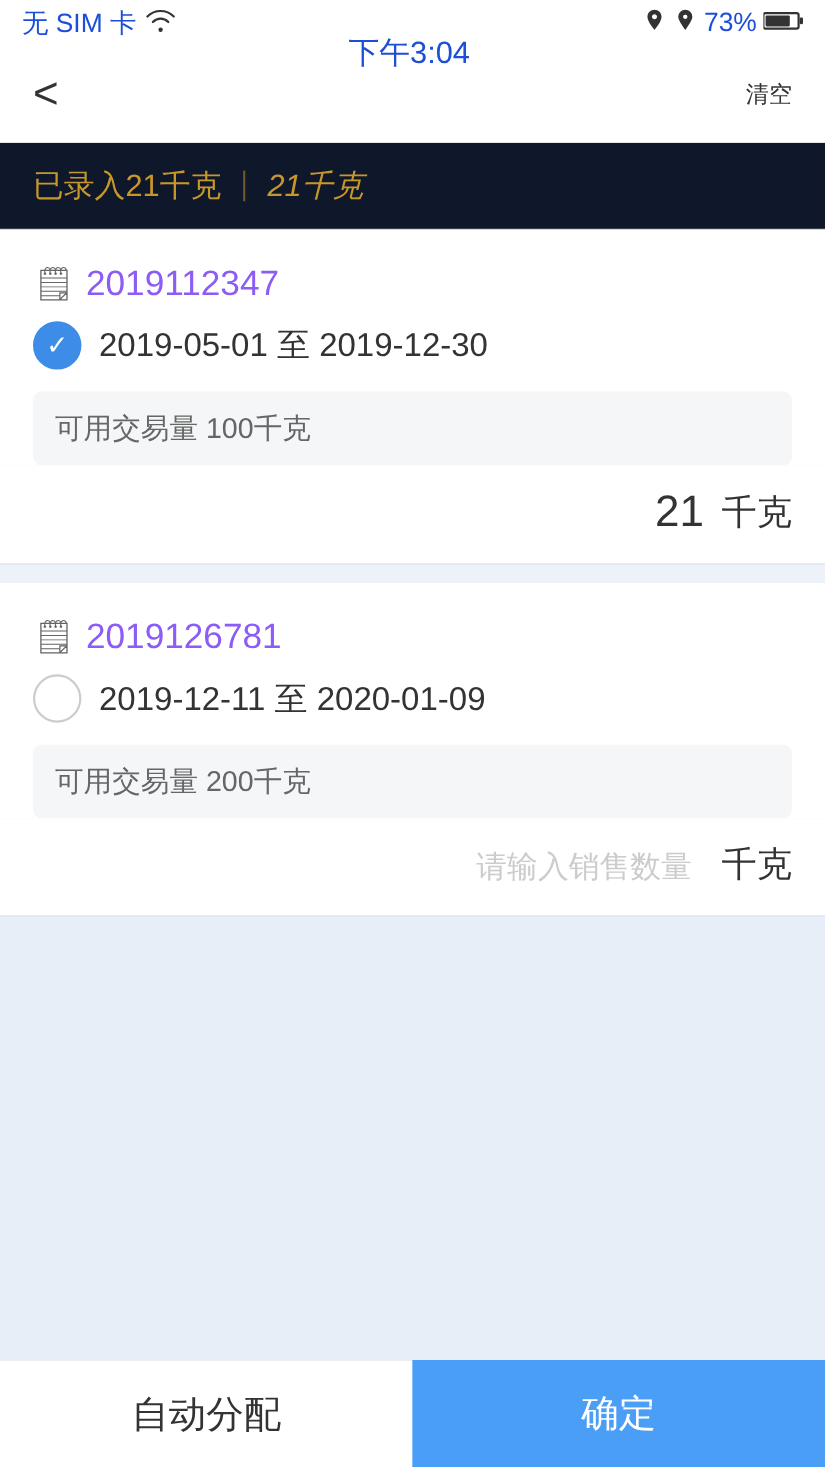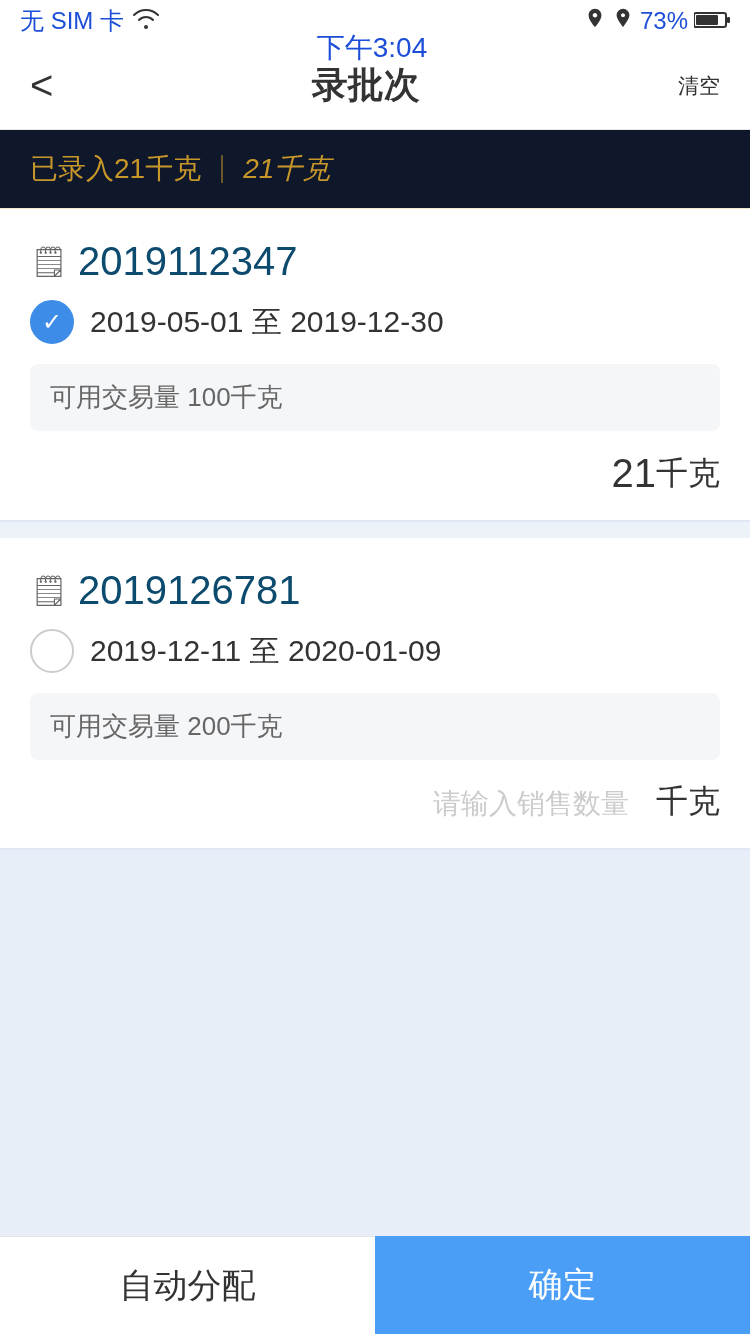--- a/index.html
+++ b/index.html
@@ -111,22 +111,22 @@
       display: flex;
       align-items: center;
       gap: 10px;
       margin-bottom: 16px;
     }
     .batch-id-icon {
       font-size: 30px;
       color: #666;
     }
     .batch-id {
-      font-size: 40px;
-      color: #0c4a6e;
+      font-size: 32px;
+      color: #8b5cf6;
       font-weight: 500;
     }
 
     .batch-date-row {
       display: flex;
       align-items: center;
       gap: 16px;
       margin-bottom: 20px;
     }
     .radio-btn {
@@ -162,20 +162,21 @@
       margin-bottom: 0;
     }
 
     
     .quantity-row {
       background: #fff;
       padding: 20px 30px 24px 30px;
       display: flex;
       align-items: center;
       justify-content: flex-end;
+      gap: 16px;
       border-bottom: 2px solid #e0e8f5;
     }
     .quantity-value {
       font-size: 40px;
       color: #333;
       font-weight: 400;
     }
     .quantity-unit {
       font-size: 32px;
       color: #333;
@@ -307,21 +308,20 @@
           <rect x="0" y="2" width="32" height="14" rx="2" ry="2" stroke="#333" stroke-width="2" fill="none"></rect>
           <rect x="33" y="6" width="3" height="6" rx="1" fill="#333"></rect>
           <rect x="2" y="4" width="22" height="10" rx="1" fill="#333"></rect>
         </svg>
       </span>
     </div>
   </div>
 
   <div class="nav-bar">
     <span class="nav-back">&lt;</span>
-    <span class="nav-title">录批次</span>
     <span class="nav-clear">清空</span>
   </div>
 
   <div class="info-banner">
     <span class="info-label">已录入21千克</span>
     <div class="info-divider"></div>
     <span class="info-value">21千克</span>
   </div>
 
   <div class="batch-card">

